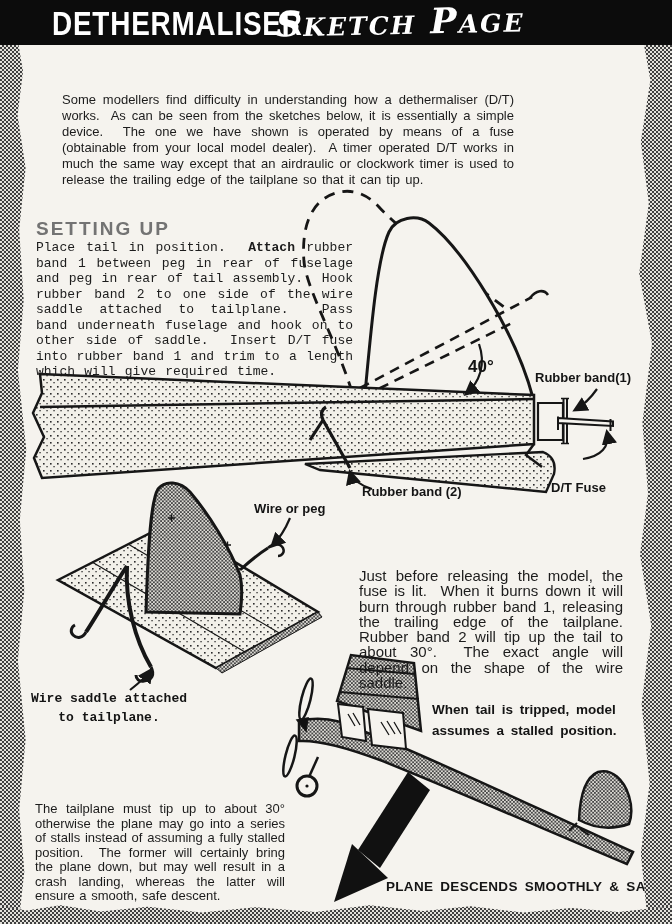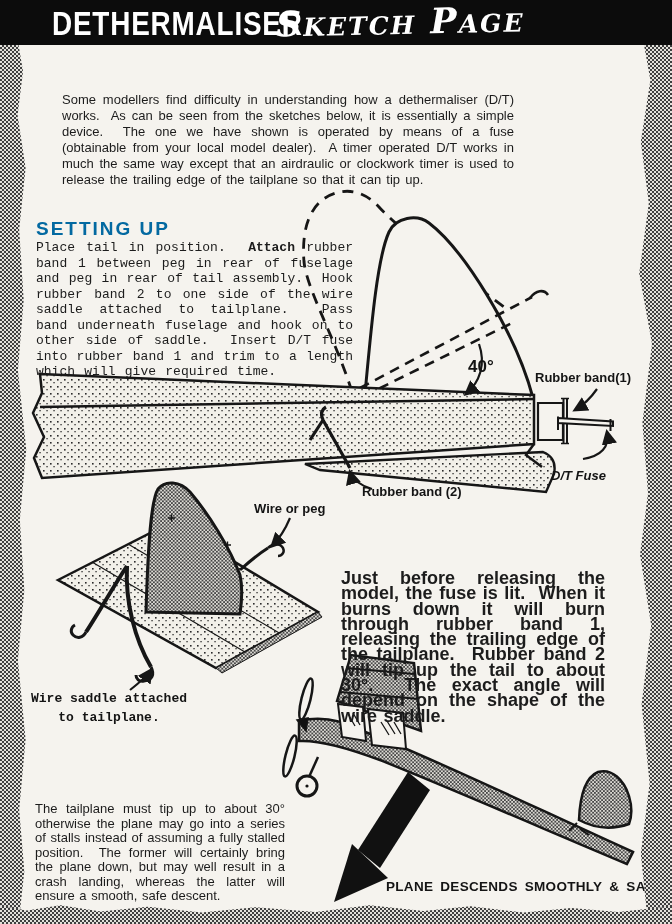--- a/index.html
+++ b/index.html
@@ -17,31 +17,31 @@
   .edge{background:repeating-conic-gradient(#3f3f3f 0% 25%, #e3e1db 0% 50%) 0 0 / 4px 4px;z-index:5;}
   .edge.left{left:0;top:45px;width:32px;height:879px;
     clip-path:polygon(0 0,58% 0,72% 3%,55% 8%,80% 14%,60% 21%,74% 29%,56% 37%,82% 46%,62% 54%,76% 62%,56% 70%,80% 79%,60% 87%,76% 94%,58% 100%,0 100%);}
   .edge.right{right:0;top:45px;width:40px;height:879px;
     clip-path:polygon(100% 0,30% 0,46% 4%,22% 11%,42% 18%,18% 26%,50% 34%,26% 43%,40% 51%,20% 58%,48% 66%,24% 75%,44% 84%,22% 92%,40% 100%,100% 100%);}
   .edge.bottom{left:0;top:898px;width:672px;height:26px;
     clip-path:polygon(0 30%,4% 48%,9% 28%,15% 52%,22% 34%,30% 56%,38% 36%,47% 54%,55% 28%,63% 50%,70% 32%,78% 56%,85% 38%,92% 54%,100% 32%,100% 100%,0 100%);}
   
   .para{text-align:justify;white-space:pre-wrap;z-index:3;}
   .intro{left:62px;top:79px;width:452px;font-size:13px;line-height:16px;word-spacing:1.5px;}
-  .h2{font-size:19px;font-weight:bold;letter-spacing:2px;z-index:3;color:#0369a1;}
+  .h2{font-size:19px;font-weight:bold;letter-spacing:2px;z-index:3;color:#737373;}
   .setup-h{left:36px;top:202px;}
   .setup-b{left:36px;top:227px;width:317px;font-size:13px;line-height:15.5px;word-spacing:1.5px;font-family:Liberation Mono, monospace;}
   .oper-h{left:341px;top:527px;}
-  .oper-b{left:341px;top:553px;width:264px;font-size:18px;line-height:15.3px;word-spacing:1.5px;font-weight:bold;}
+  .oper-b{left:359px;top:553px;width:264px;font-size:15px;line-height:15.3px;word-spacing:1.5px;}
   .closing{left:35px;top:789px;width:250px;font-size:13px;line-height:14.5px;word-spacing:1px;}
   
   .lbl{font-weight:bold;font-size:13px;z-index:3;color:#141414;white-space:nowrap;}
   .lbl30{left:468px;top:357px;font-size:17px;}
   .lblrb1{left:535px;top:370px;}
-  .lblfuse{left:551px;top:468px;font-style:italic;}
+  .lblfuse{left:551px;top:480px;}
   .lblrb2{left:362px;top:484px;text-align:center;}
   .lblpeg{left:254px;top:501px;}
   .lblsaddle{left:30px;top:690px;width:158px;text-align:center;white-space:normal;line-height:1.45;font-family:Liberation Mono, monospace;}
   .lblstall{left:432px;top:700px;width:202px;white-space:normal;font-size:13.5px;line-height:1.55;word-spacing:3px;}
   .lbldescend{left:386px;top:879px;font-size:13.5px;word-spacing:3px;letter-spacing:.3px;}
   svg.art{position:absolute;left:0;top:0;z-index:2;}
   svg.art *{vector-effect:none;}
 </style>
 </head>
 <body>
@@ -160,15 +160,16 @@
   <p class="abs para oper-b">Just before releasing the model, the fuse is lit.  When it burns down it will burn through rubber band 1, releasing the trailing edge of the tailplane.  Rubber band 2 will tip up the tail to about 30°.  The exact angle will depend on the shape of the wire saddle.</p>
 
   <p class="abs para closing">The tailplane must tip up to about 30° otherwise the plane may go into a series of stalls instead of assuming a fully stalled position.  The former will certainly bring the plane down, but may well result in a crash landing, whereas the latter will ensure a smooth, safe descent.</p>
 
   <div class="abs lbl lbl30">40°</div>
   <div class="abs lbl lblrb1">Rubber band(1)</div>
   <div class="abs lbl lblfuse">D/T Fuse</div>
   <div class="abs lbl lblrb2">Rubber band (2)</div>
   <div class="abs lbl lblpeg">Wire or peg</div>
   <div class="abs lbl lblsaddle">Wire saddle attached to tailplane.</div>
+  <div class="abs lbl lblstall">When tail is tripped, model assumes a stalled position.</div>
   <div class="abs lbl lbldescend">PLANE DESCENDS SMOOTHLY &amp; SAFELY.</div>
 
 </div>
 
 </body></html>

